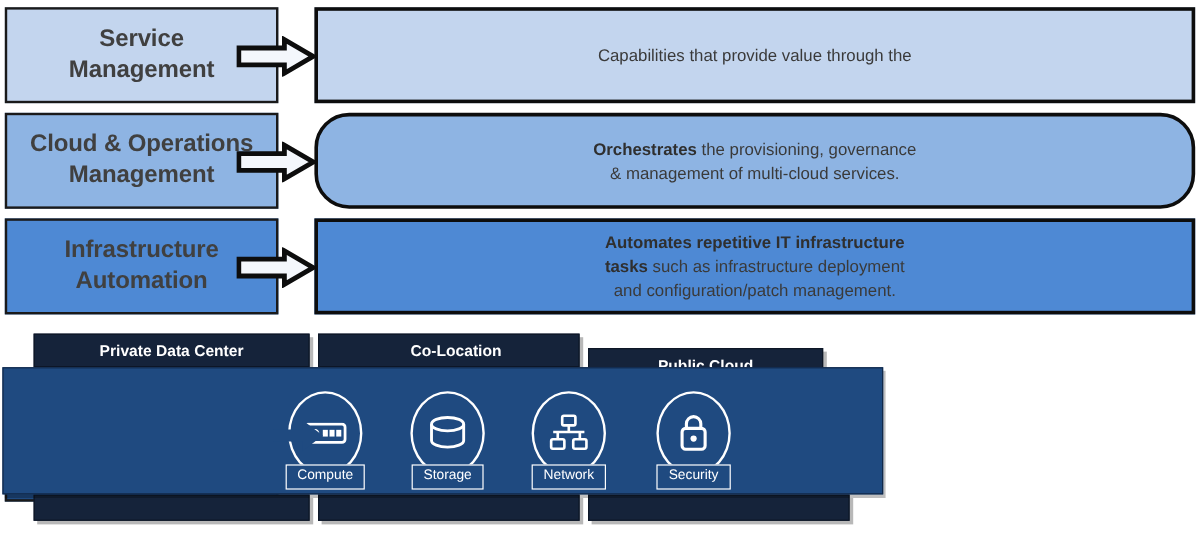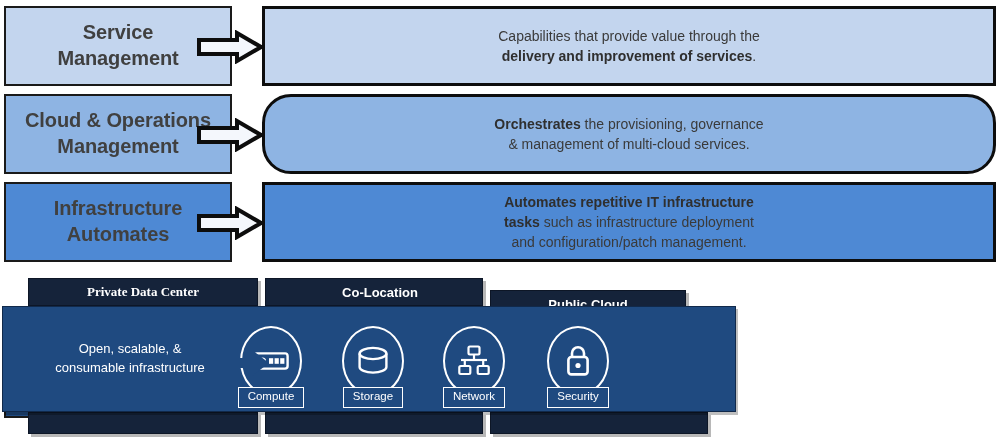--- a/index.html
+++ b/index.html
@@ -144,23 +144,20 @@
   <svg width="66" height="34" viewBox="0 0 66 34">
     <polygon points="2,10 40,10 40,3 64,17 40,31 40,24 2,24" fill="#f4f7fc" stroke="#0d0d0d" stroke-width="4" stroke-linejoin="miter"></polygon>
   </svg>
 </div>
 
 <div class="abs layer-desc" style="left:262px; top:6px; width:734px; height:80px; background:#c3d5ee;">
   <div>
     <div>
       <span>Capabilities that provide value through the</span>
     </div>
-    <div>
-      <b>delivery and improvement of services</b><span>.</span>
-    </div>
   </div>
 </div>
 
 <div class="abs layer-label" style="left:4px; top:94px; width:228px; height:80px; background:#8eb4e3;">
   <div>
     <div>Cloud &amp; Operations</div>
     <div>Management</div>
   </div>
 </div>
 
@@ -177,21 +174,21 @@
     </div>
     <div>
       <span>&amp; management of multi-cloud services.</span>
     </div>
   </div>
 </div>
 
 <div class="abs layer-label" style="left:4px; top:182px; width:228px; height:80px; background:#4e89d4;">
   <div>
     <div>Infrastructure</div>
-    <div>Automates</div>
+    <div>Automation</div>
   </div>
 </div>
 
 <div class="abs arrow-outline" style="left:197px; top:206px; width:66px; height:34px;">
   <svg width="66" height="34" viewBox="0 0 66 34">
     <polygon points="2,10 40,10 40,3 64,17 40,31 40,24 2,24" fill="#f4f7fc" stroke="#0d0d0d" stroke-width="4" stroke-linejoin="miter"></polygon>
   </svg>
 </div>
 
 <div class="abs layer-desc" style="left:262px; top:182px; width:734px; height:80px; background:#4e89d4;">
@@ -216,40 +213,36 @@
 </div>
 
 <div class="abs arrow-solid" style="left:228px; top:348px; width:42px; height:30px;">
   <svg width="42" height="30" viewBox="0 0 42 30">
     <polygon points="0,10 24,10 24,2 41,15 24,28 24,20 0,20" fill="#1f4a80"></polygon>
   </svg>
 </div>
 
 <div id="sdi-stack">
 
-  <div class="abs tab-head" style="left:28px; top:8px; width:230px; height:28px;font-family:Liberation Serif, serif;">
+  <div class="abs tab-head" style="left:28px; top:8px; width:230px; height:28px;">
     <span>Private Data Center</span>
   </div>
   <div class="abs tab-head" style="left:265px; top:8px; width:218px; height:28px;padding-left:12px;">
     <span>Co-Location</span>
   </div>
   <div class="abs tab-head" style="left:490px; top:20px; width:196px; height:28px;">
     <span>Public Cloud</span>
   </div>
 
   <div class="abs tab-foot" style="left:28px; top:142px; width:230px; height:22px;"></div>
   <div class="abs tab-foot" style="left:265px; top:142px; width:218px; height:22px;"></div>
   <div class="abs tab-foot" style="left:490px; top:142px; width:218px; height:22px;"></div>
 
   <div class="abs" id="sdi-main" style="left:2px; top:36px; width:734px; height:106px;"></div>
 
-  <div class="abs" id="sdi-tagline" style="left:30px; top:70px; width:200px;">
-    <div>Open, scalable, &amp;</div>
-    <div>consumable infrastructure</div>
-  </div>
 
   <div class="cap" style="left:228px; top:56px;">
     <div class="cap-circle">
       <span>
         <svg width="36" height="18" viewBox="0 0 36 18">
           <rect x="1.4" y="1.4" width="33.2" height="15.2" rx="2.6" ry="2.6" fill="none" stroke="#ffffff" stroke-width="2.4"></rect>
           <circle cx="9.5" cy="9" r="2.6" fill="none" stroke="#ffffff" stroke-width="2"></circle>
           <rect x="16" y="6.2" width="4.2" height="5.6" fill="#ffffff"></rect>
           <rect x="21.6" y="6.2" width="4.2" height="5.6" fill="#ffffff"></rect>
           <rect x="27.2" y="6.2" width="4.2" height="5.6" fill="#ffffff"></rect>

